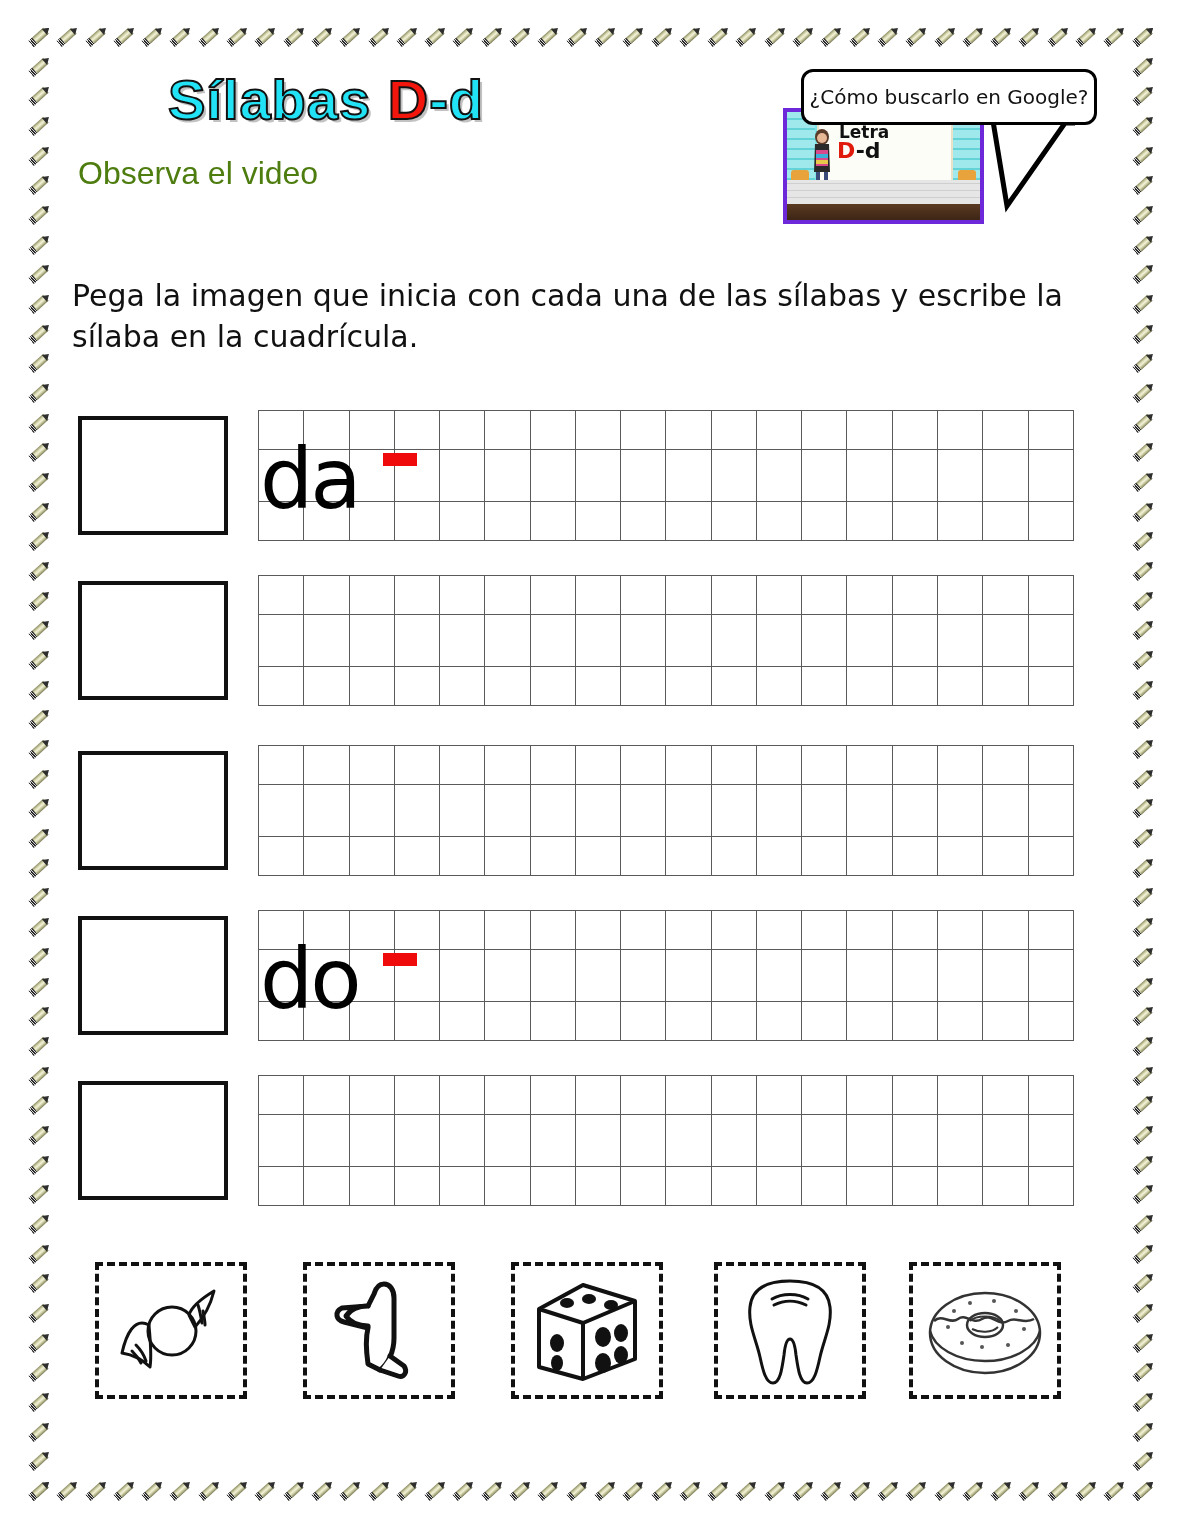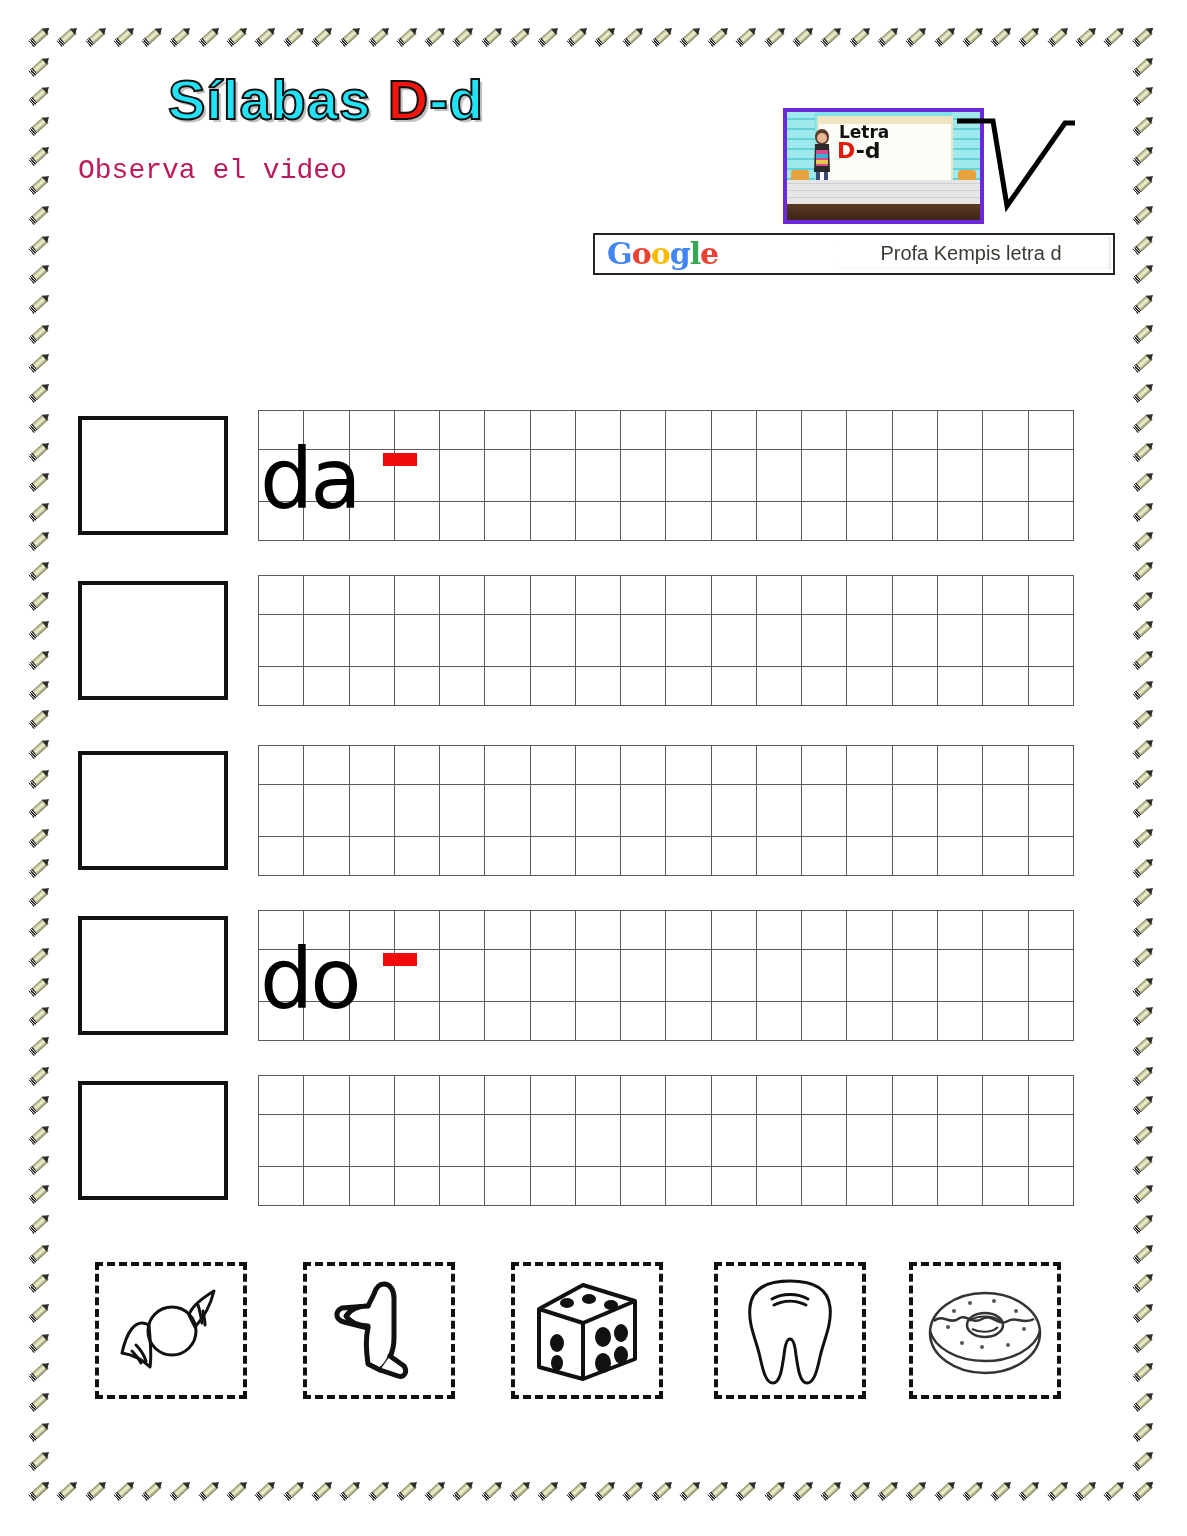--- a/index.html
+++ b/index.html
@@ -94,23 +94,23 @@
     white-space: nowrap;
     line-height: 1;
     font-family: Liberation Sans, sans-serif;
   }
   .title .red { color: #f2160d; }
 
   .observa {
     position: absolute;
     left: 78px;
     top: 155px;
-    font-size: 28px;
-    color: #be185d;
-    font-family: Liberation Mono, monospace;
+    font-size: 32px;
+    color: #4d7c0f;
+    font-family: Liberation Sans, sans-serif;
   }
   .url {
     position: absolute;
     left: 70px;
     top: 194px;
     font-size: 27px;
     color: #1f62c4;
     text-decoration: underline;
     font-family: "DejaVu Sans", sans-serif;
     white-space: nowrap;
@@ -1246,20 +1246,23 @@
         </span>
       </div>
   </div>
 
   <div class="title">
     <span>Sílabas </span><span class="red">D</span><span>-</span><span>d</span>
   </div>
 
   <div class="observa">Observa el video</div>
 
+  <div class="bubble">
+    <span>¿Cómo buscarlo en Google?</span>
+  </div>
   <svg class="bubble-tail" viewBox="0 0 120 100">
     <polyline points="2,3 38,3 52,88 110,5 120,5" fill="none" stroke="#000" stroke-width="5"></polyline>
   </svg>
 
   <div class="video-thumb">
     <div class="vt-wall"></div>
     <div class="vt-side-l"></div>
     <div class="vt-side-r"></div>
     <div class="vt-plant-l"></div>
     <div class="vt-plant-r"></div>
@@ -1275,27 +1278,22 @@
       <rect x="7" y="22" width="12" height="16" fill="#d94a8c"></rect>
       <rect x="7" y="26" width="12" height="4" fill="#3ab0d8"></rect>
       <rect x="7" y="32" width="12" height="4" fill="#e8c84a"></rect>
       <path d="M7 44 L11 44 L11 66 L7 66 Z" fill="#3a4a7a"></path>
       <path d="M15 44 L19 44 L19 66 L15 66 Z" fill="#3a4a7a"></path>
     </svg>
     <div class="vt-brick"></div>
     <div class="vt-floor"></div>
   </div>
 
-  <div class="google-bar">
-    <div class="g-logo">
-      <span class="b1">G</span><span class="r1">o</span><span class="y1">o</span><span class="b2">g</span><span class="g1">l</span><span class="r2">e</span>
-    </div>
-    <div class="g-query">Profa Kempis letra d</div>
-  </div>
-
+
+  <div class="instructions">Pega la imagen que inicia con cada una de las sílabas y escribe la sílaba en la cuadrícula.</div>
 
   <div id="exercise-container">
       <div class="ex-row" style="top:410px">
         <div class="paste-box" style="top:6px"></div>
         <div class="grid-wrap">
           <table class="grid-table">
             <tbody>
               <tr class="r-top">
                 <td></td>
                 <td></td>

